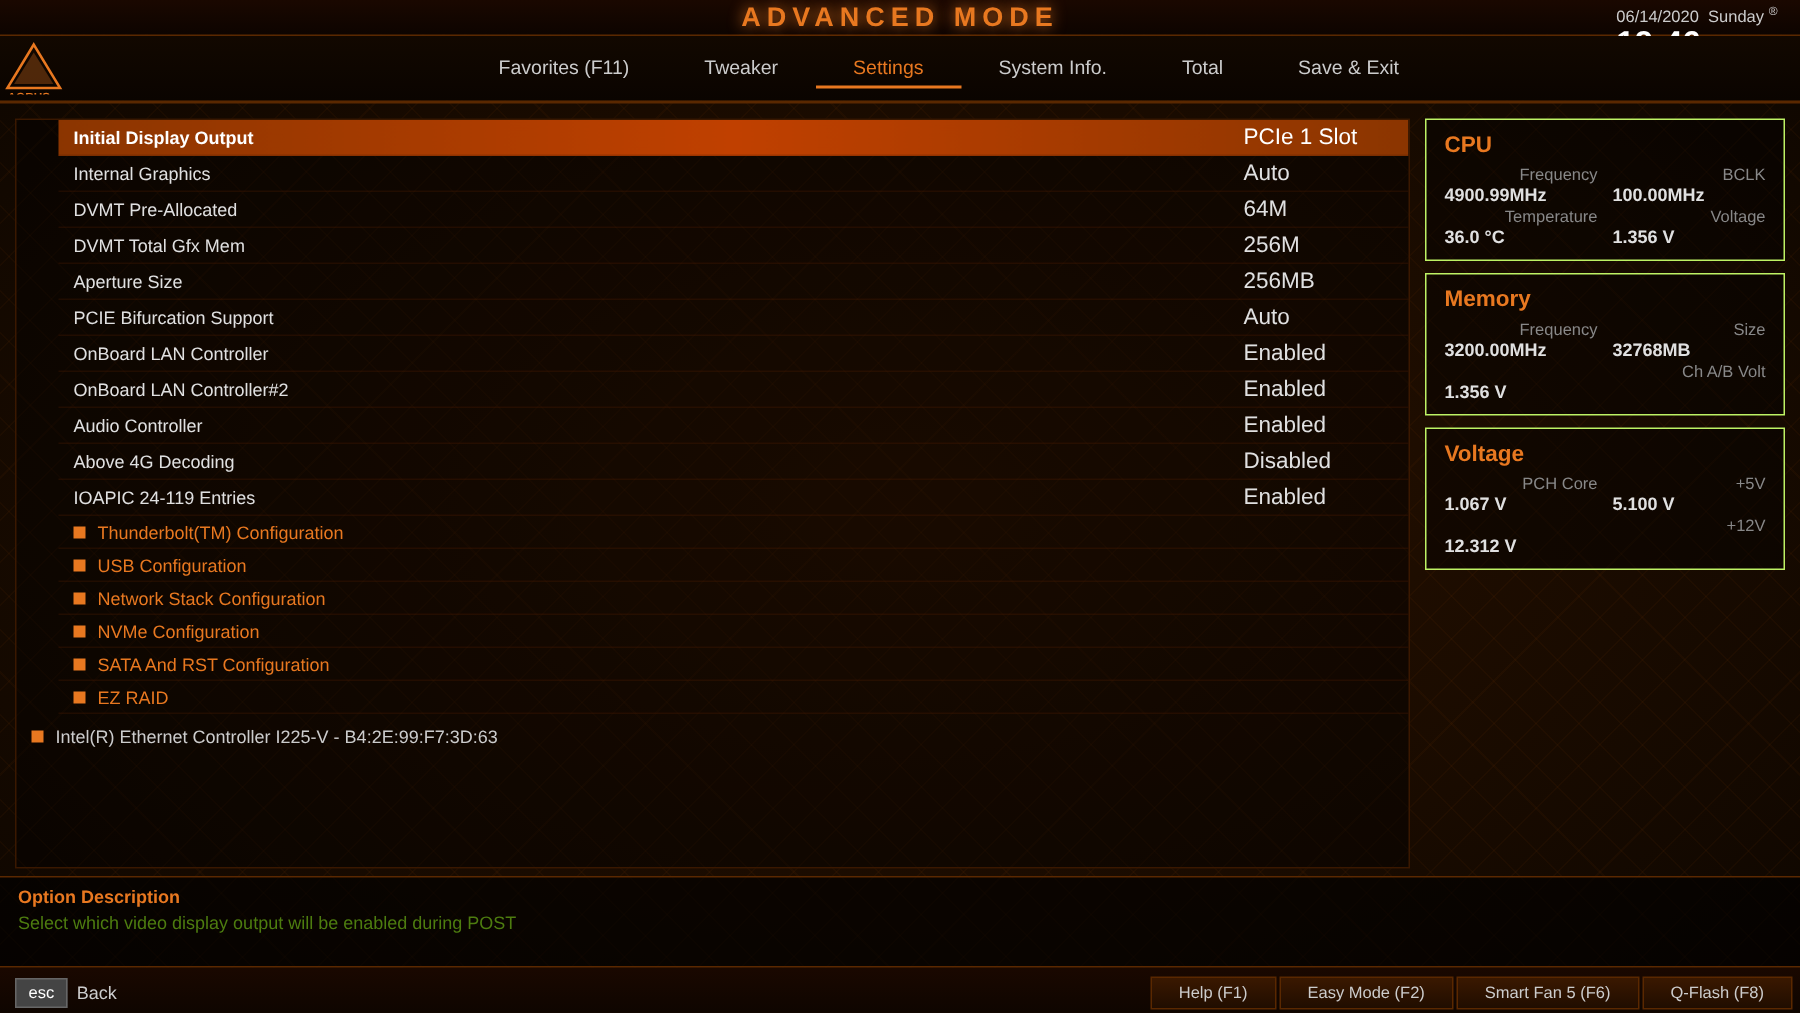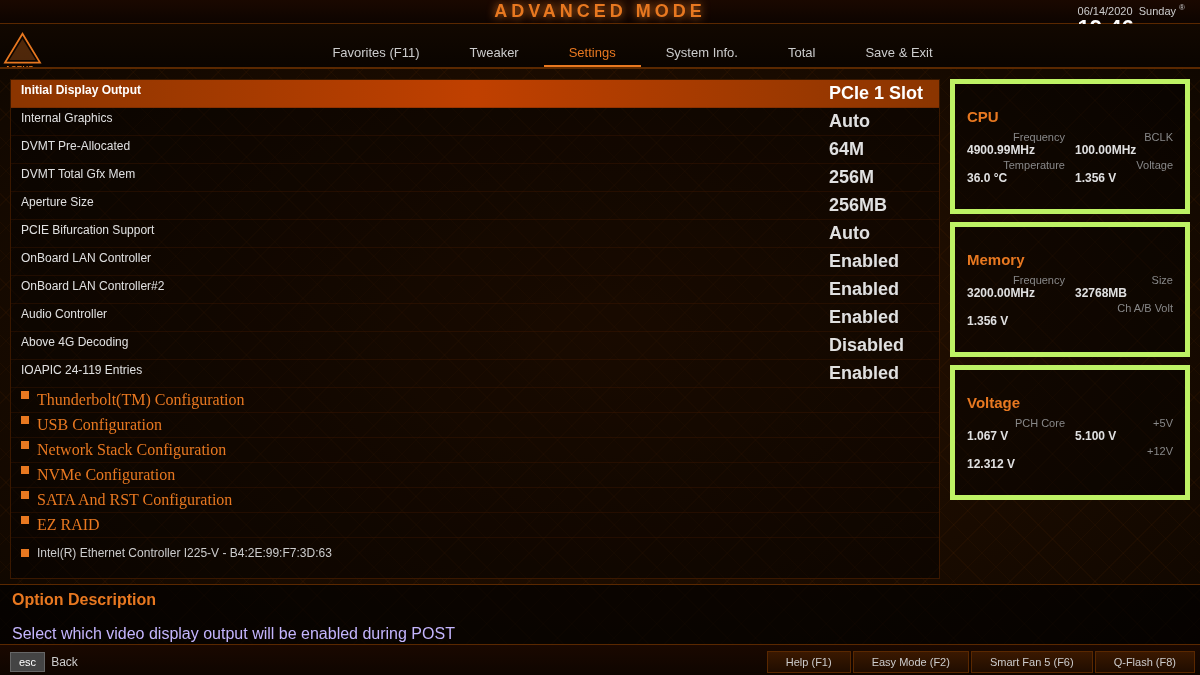--- a/index.html
+++ b/index.html
@@ -59,21 +59,21 @@
       color: white;
       font-weight: bold;
       line-height: 1;
     }
 
     
     .navbar {
       position: relative;
       z-index: 10;
       display: flex;
-      align-items: flex-end;
+      align-items: center;
       height: 45px;
       background: linear-gradient(180deg, #120800 0%, #0a0400 100%);
       border-bottom: 2px solid #5a2800;
       padding-left: 0;
     }
     .logo-area {
       display: flex;
       align-items: center;
       margin-right: 20px;
     }
@@ -117,49 +117,49 @@
       border: 1px solid #3a1800;
       overflow: hidden;
     }
 
     .settings-table {
       width: 100%;
     }
 
     .settings-row {
       display: flex;
+      align-items: center;
       padding: 3px 10px;
       border-bottom: 1px solid rgba(80,30,0,0.3);
       min-height: 22px;
+      margin-left: 28px;
     }
     .settings-row.highlighted {
       background: linear-gradient(90deg, #8b3500, #c04000, #8b3500);
     }
     .settings-row.link-item {
       padding-left: 10px;
     }
     .settings-row .label {
       flex: 1;
       color: #e0e0e0;
       font-size: 12px;
     }
     .settings-row.highlighted .label {
       color: white;
       font-weight: bold;
     }
     .settings-row.link-item .label {
       color: #e87820;
-      font-size: 16px;
-      font-family: Liberation Serif, serif;
+      font-size: 12px;
     }
     .settings-row .value {
       color: #e0e0e0;
-      font-size: 18px;
+      font-size: 15px;
       min-width: 100px;
-      font-weight: bold;
     }
     .settings-row.highlighted .value {
       color: white;
     }
     .orange-bullet {
       width: 8px;
       height: 8px;
       background: #e87820;
       margin-right: 8px;
       flex-shrink: 0;
@@ -184,22 +184,22 @@
     
     .right-panel {
       width: 240px;
       display: flex;
       flex-direction: column;
       gap: 8px;
     }
 
     .info-section {
       background: rgba(0,0,0,0.4);
-      border: 5px solid #bef264;
-      padding: 24px 12px;
+      border: 1px solid #bef264;
+      padding: 8px 12px;
     }
     .info-section-title {
       color: #e87820;
       font-size: 15px;
       font-weight: bold;
       margin-bottom: 6px;
     }
     .info-grid {
       display: grid;
       grid-template-columns: 1fr 1fr;
@@ -223,27 +223,27 @@
     .description-panel {
       position: relative;
       z-index: 10;
       background: rgba(0,0,0,0.6);
       border-top: 1px solid #5a2800;
       padding: 6px 12px;
       height: 60px;
     }
     .desc-title {
       color: #e87820;
-      font-size: 16px;
-      font-weight: bold;
-      margin-bottom: 16px;
+      font-size: 12px;
+      font-weight: bold;
+      margin-bottom: 3px;
     }
     .desc-text {
-      color: #c4b5fd;
-      font-size: 16px;
+      color: #4d7c0f;
+      font-size: 12px;
     }
 
     
     .bottom-toolbar {
       position: relative;
       z-index: 10;
       display: flex;
       align-items: center;
       height: 35px;
       background: linear-gradient(180deg, #1a0800 0%, #0d0500 100%);

